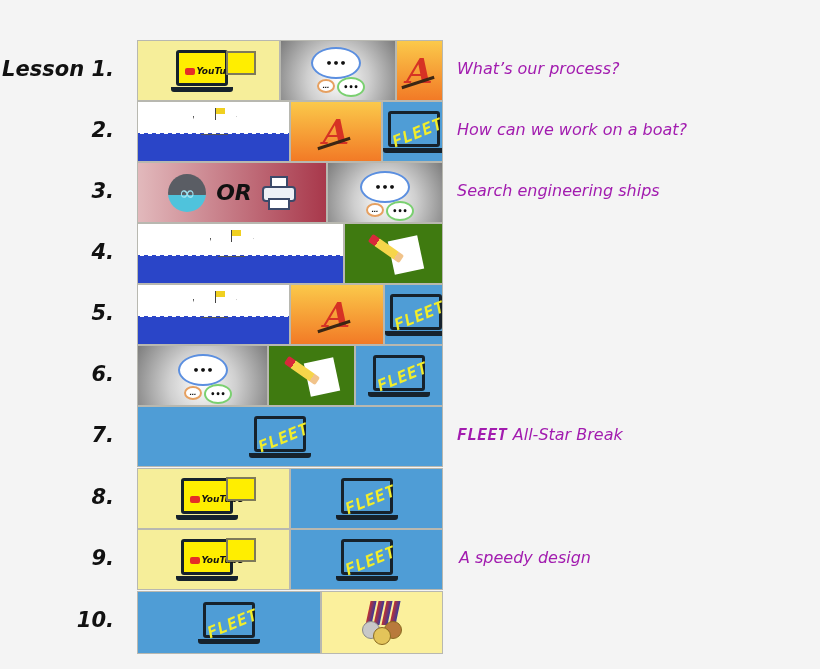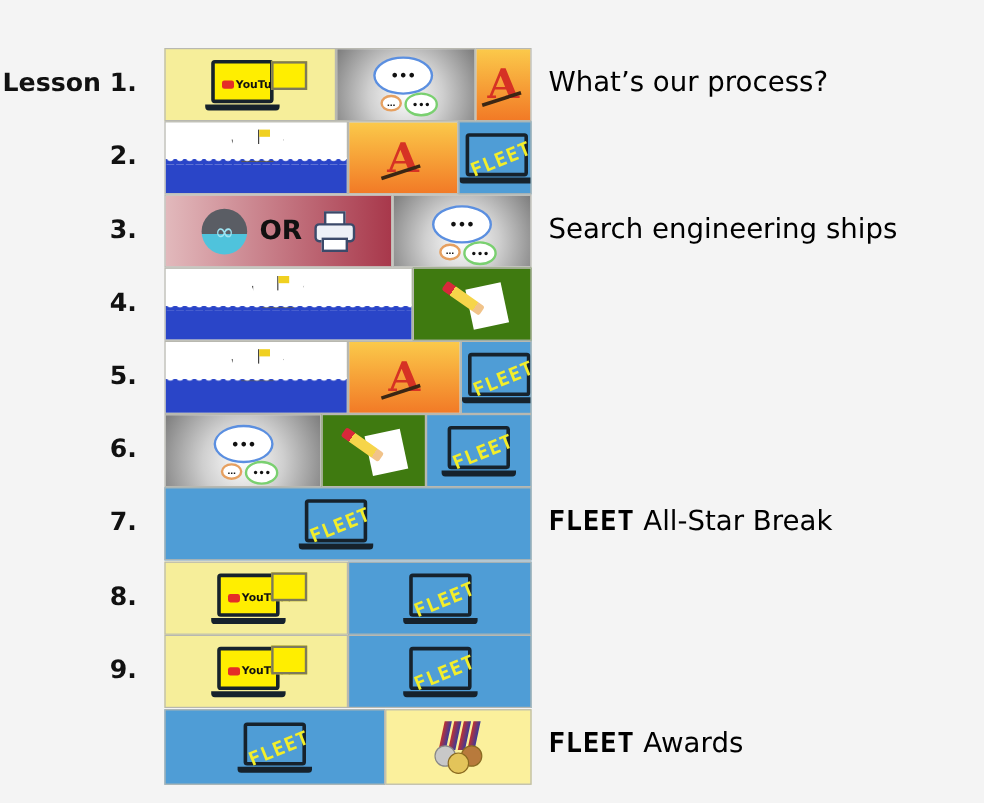--- a/index.html
+++ b/index.html
@@ -1,26 +1,26 @@
 <!DOCTYPE html>
 <html><head>
 <meta charset="utf-8">
 <style>
   html, body { margin:0; padding:0; }
   body { width:820px; height:669px; background:#f4f4f4; position:relative; overflow:hidden;
          font-family:"DejaVu Sans","Liberation Sans",sans-serif; color:#111; }
-  .row { position:absolute; left:0; width:820px; height:61px; }
+  .row { position:absolute; left:0; width:820px; height:61px;font-style:italic; }
   .num { position:absolute; right:706px; top:0; height:61px; line-height:58px; font-weight:bold;
          font-size:21px; white-space:nowrap; text-align:right; }
   .tiles { position:absolute; left:137px; top:0; width:306px; height:61px; display:flex;
            box-sizing:border-box; }
   .tile { position:relative; height:61px; box-sizing:border-box; border:1px solid #b8b8b0; overflow:hidden;
           display:flex; align-items:center; justify-content:center; }
-  .title { position:absolute; left:457px; top:0; height:61px; line-height:58px; font-size:23px;
-           white-space:nowrap; color:#000000; }
+  .title { position:absolute; left:457px; top:0; height:61px; line-height:58px; font-size:16px;
+           white-space:nowrap; color:#a21caf; }
   .fleetword { font-weight:900; letter-spacing:0.5px; font-family:"DejaVu Sans Mono","Liberation Mono",monospace; }
   
   .t-youtube { background:#f6ee9a; }
   .t-discuss { background:radial-gradient(circle at 50% 65%, #ffffff 0%, #cfcfcf 45%, #7c7c7c 100%); }
   .t-art { background:linear-gradient(#fbc94a, #f27a26); }
   .t-fleet { background:#4f9dd6; }
   .t-boat { background:linear-gradient(#ffffff 0%, #ffffff 52%, #2a45c8 52%, #2a45c8 100%); }
   .t-share { background:linear-gradient(90deg,#e2b9bc,#a8384b); }
   .t-write { background:#3f7a10; }
   .t-awards { background:#fbf09c; }
@@ -102,20 +102,21 @@
       <div class="brush" style="left:26px;top:40px;"></div>
     </div>
     <div class="tile t-fleet" style="width:61px;">
       <div class="laptop">
         <div class="scr fleet-scr"></div>
           <div class="base"></div>
           <span class="fleet-txt">FLEET</span>
       </div>
     </div>
   </div>
+  <div class="title">How can we work on a boat?</div>
 </div>
 
 <div class="row" style="top:162px;">
   <div class="num">3.</div>
   <div class="tiles">
     <div class="tile t-share" style="width:190px;">
       <div class="link-icon">∞</div>
       <span class="or-text">OR</span>
       <div class="printer">
           <div class="paper"></div>
@@ -245,40 +246,38 @@
       <div class="easel" style="left:88px;top:8px;"></div>
     </div>
     <div class="tile t-fleet" style="width:153px;">
       <div class="laptop">
         <div class="scr fleet-scr"></div>
           <div class="base"></div>
           <span class="fleet-txt">FLEET</span>
       </div>
     </div>
   </div>
+  <div class="title" style="left:459px;">A speedy design</div>
 </div>
 
 <div class="row" style="top:591px;height:63px;">
+  <div class="num">10.</div>
   <div class="tiles" style="height:63px;">
     <div class="tile t-fleet" style="width:184px;height:63px;">
       <div class="laptop">
         <div class="scr fleet-scr"></div>
           <div class="base"></div>
           <span class="fleet-txt">FLEET</span>
       </div>
     </div>
     <div class="tile t-awards" style="width:122px;height:63px;">
       <div class="medals">
         <div class="ribbon" style="left:6px;"></div>
           <div class="ribbon" style="left:14px;"></div>
         <div class="ribbon" style="left:22px;"></div>
           <div class="ribbon" style="left:30px;"></div>
         <div class="medal" style="left:0;top:20px;background:#c8c8c8;border-color:#888;"></div>
         <div class="medal" style="left:22px;top:20px;background:#b87a3c;"></div>
         <div class="medal" style="left:11px;top:26px;background:#e3c45a;"></div>
       </div>
     </div>
   </div>
-  <div class="title">
-    <span class="fleetword">FLEET</span>
-    <span>Awards</span>
-  </div>
 </div>
 
 </body></html>

